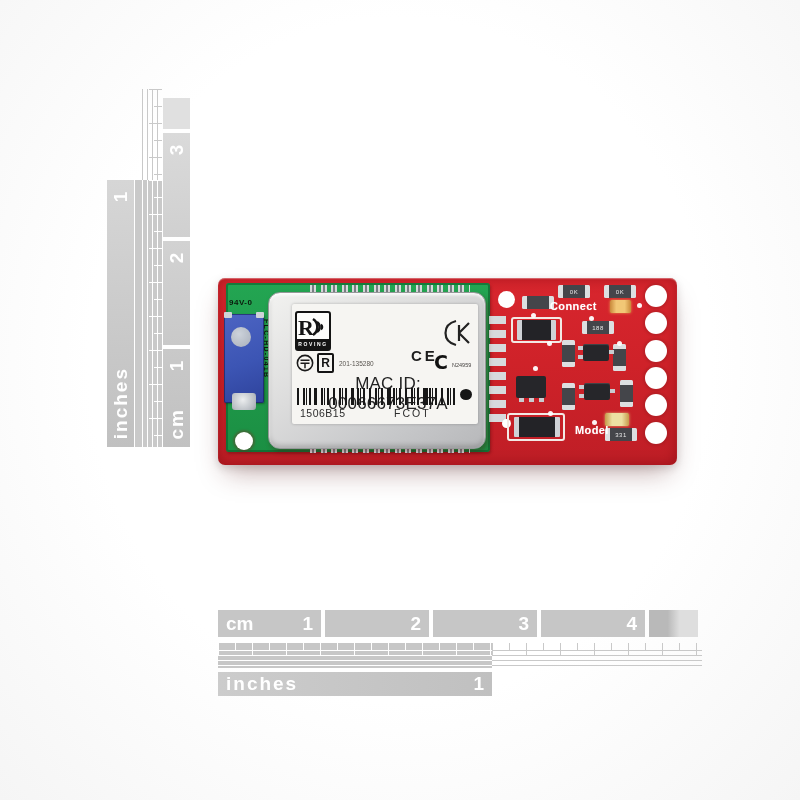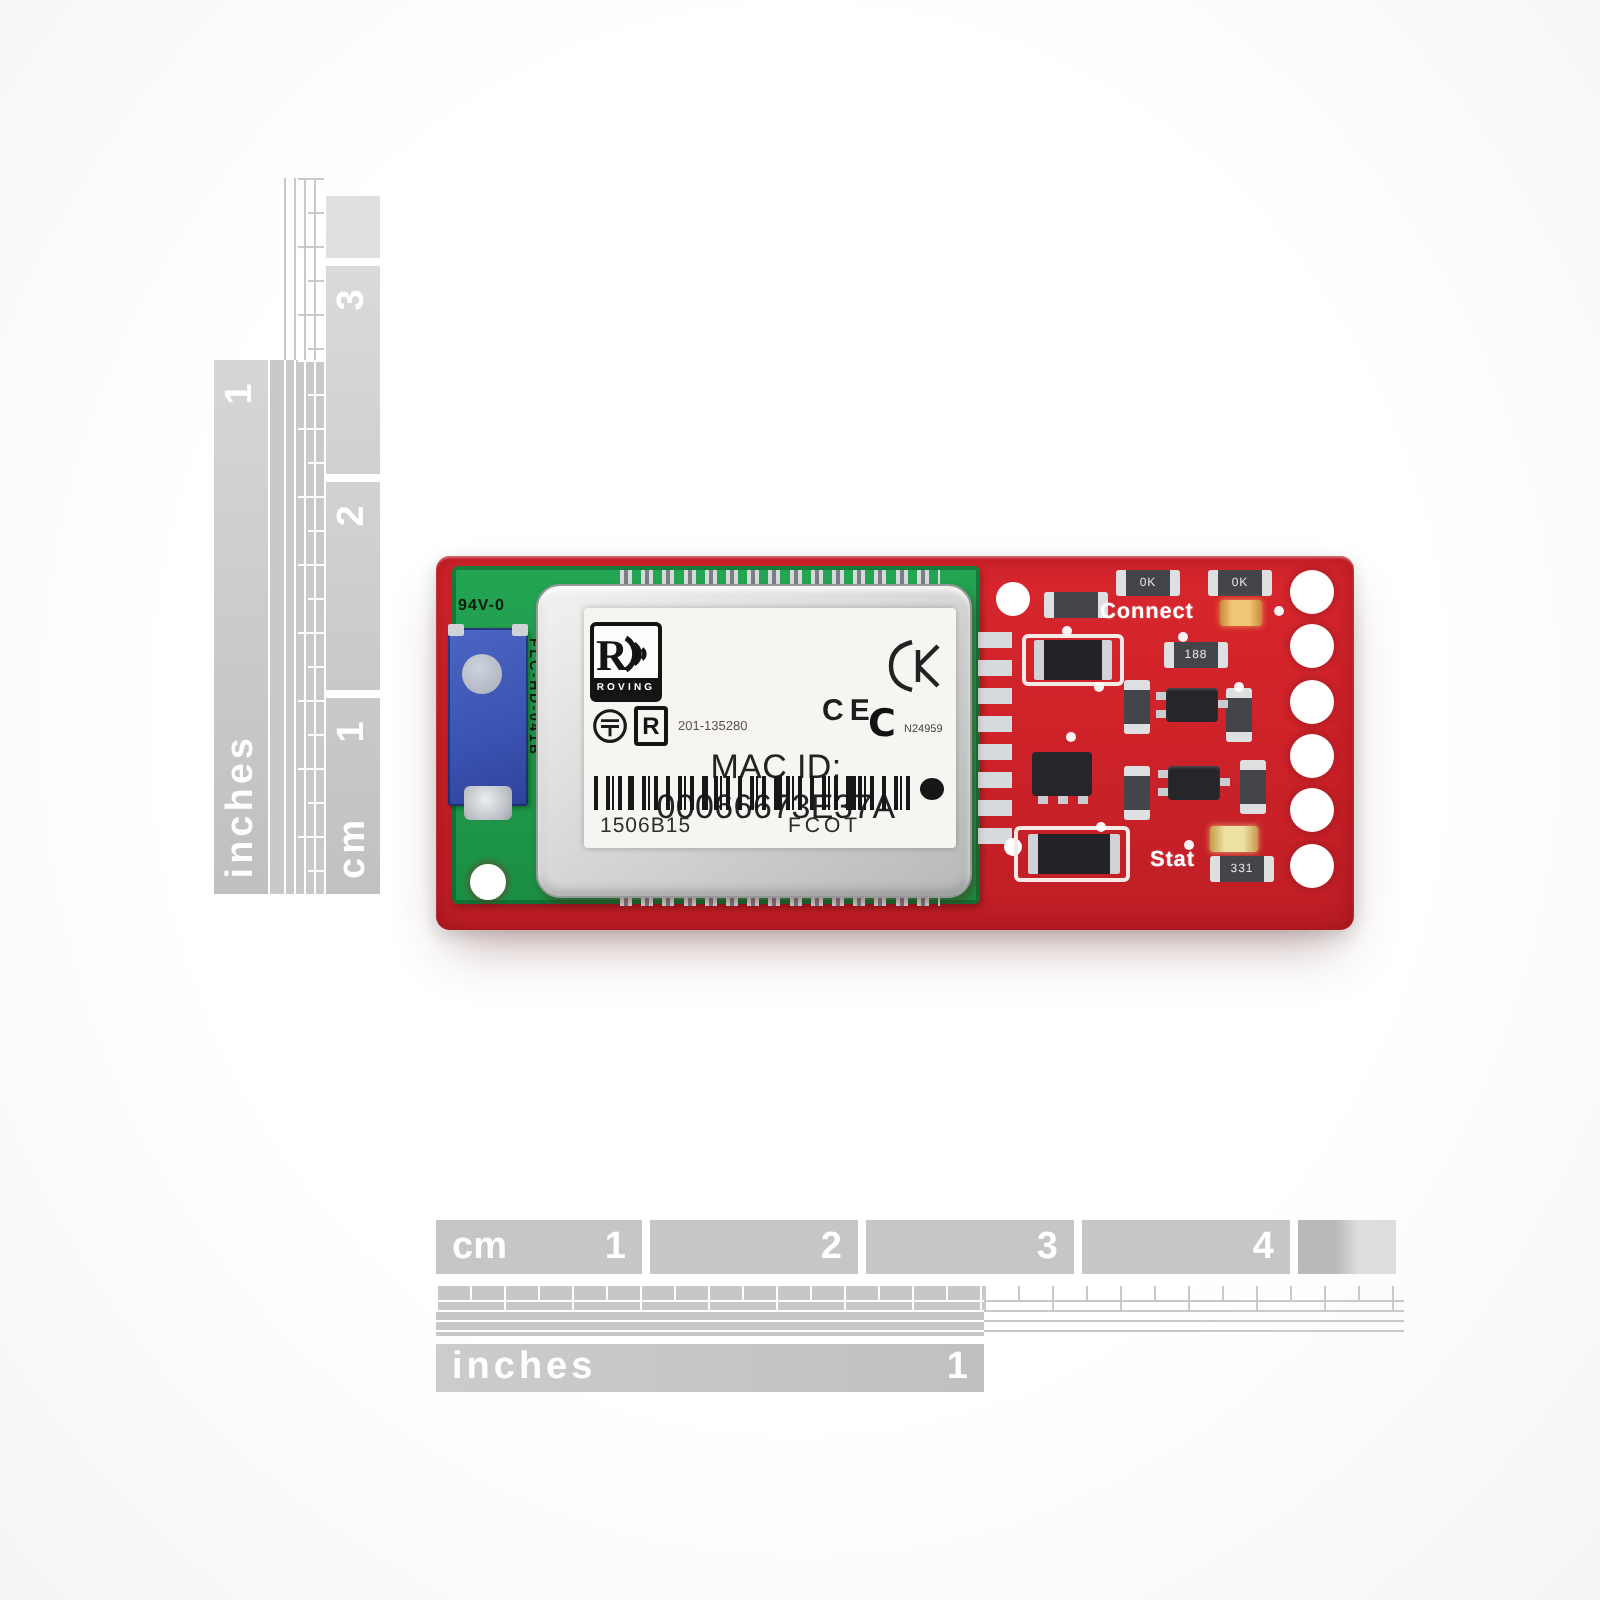--- a/index.html
+++ b/index.html
@@ -284,21 +284,21 @@
       <i class="leg l3"></i>
     </div>
   <div class="diodebox" style="left:289px;top:135px;width:58px;height:28px;"></div>
   <div class="diode" style="left:296px;top:139px;width:46px;height:20px;"></div>
   <div class="led yellow" style="left:387px;top:135px;"></div>
   <div class="res h" style="left:387px;top:150px;">
     <span>331</span>
     </div>
 
   <div class="silk" style="left:332px;top:22px;">Connect</div>
-  <div class="silk" style="left:357px;top:146px;">Stat</div>
+  <div class="silk" style="left:357px;top:146px;">Model</div>
 
   <div class="via" style="left:313px;top:35px;"></div>
   <div class="via" style="left:329px;top:63px;"></div>
   <div class="via" style="left:315px;top:88px;"></div>
   <div class="via" style="left:371px;top:38px;"></div>
   <div class="via" style="left:399px;top:63px;"></div>
   <div class="via" style="left:330px;top:133px;"></div>
   <div class="via" style="left:374px;top:142px;"></div>
   <div class="via" style="left:419px;top:25px;"></div>
 </div>

